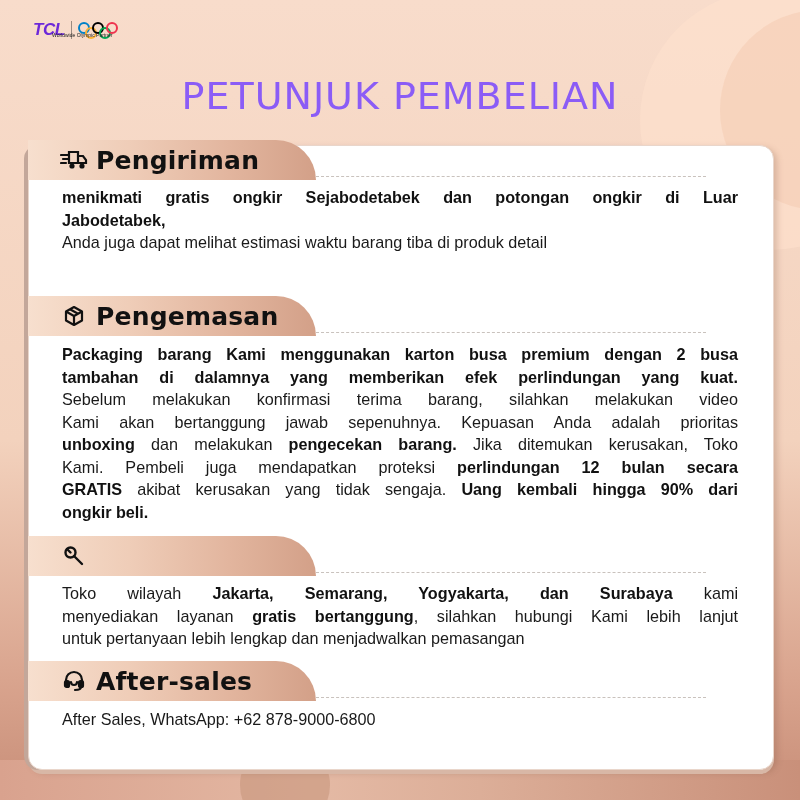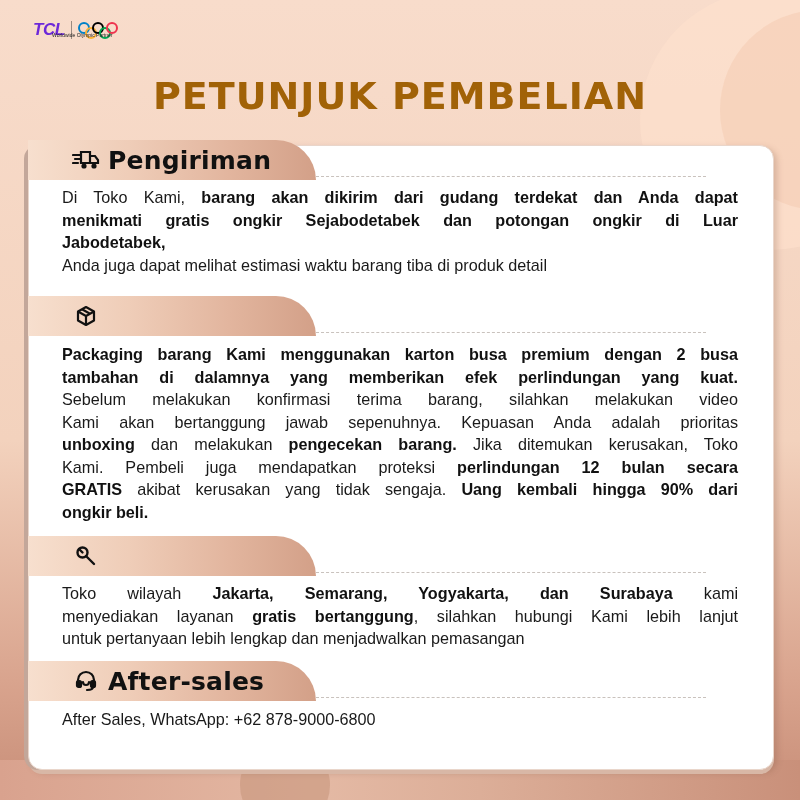--- a/index.html
+++ b/index.html
@@ -37,37 +37,37 @@
   .logo-sep { width: 1px; height: 18px; background: #9a8a80; margin: 0 6px; }
   .rings { display: flex; gap: 1px; position: relative; height: 18px; width: 46px; }
   .ring { position: absolute; width: 12px; height: 12px; border-radius: 50%; border: 2px solid; }
   .logo-caption {
     position: absolute; left: 52px; top: 32px; font-size: 5px; color: #222; white-space: nowrap;
     font-family: "Liberation Sans", sans-serif;
   }
 
   .page-title {
     position: absolute; left: 0; right: 0; top: 74px; text-align: center;
-    font-family: "DejaVu Sans", sans-serif; font-weight: 700; font-size: 38px;
-    letter-spacing: 1px; color: #a16207;
+    font-family: "DejaVu Sans", sans-serif; font-weight: 400; font-size: 38px;
+    letter-spacing: 1px; color: #8b5cf6;
   }
 
   
   .card {
     position: absolute; left: 28px; top: 145px; width: 746px; height: 625px;
     background: #ffffff; border-radius: 14px;
     box-shadow: -4px 0 0 #c3a79a, 0 4px 0 #d8b7a6, 3px 3px 6px rgba(120, 80, 60, 0.25);
     border: 1px solid #e9d6cb;
   }
 
   .section-header {
     position: absolute; left: 28px; height: 40px; width: 288px;
     border-radius: 0 40px 0 0;
     background: linear-gradient(90deg, #f7dfce 0%, #efcdb8 35%, #e2b59e 70%, #d3a088 100%);
-    display: flex; align-items: center; padding-left: 44px;
+    display: flex; align-items: center; padding-left: 32px;
   }
   .section-header .icon { width: 28px; height: 24px; display: flex; align-items: center; justify-content: center; margin-right: 8px; }
   .section-header .label { font-weight: 700; font-size: 25px; color: #111; letter-spacing: 0.2px; }
 
   .dash {
     position: absolute; left: 316px; width: 390px; height: 0;
     border-top: 1px dashed #c9c2bd;
   }
 
   .para {
@@ -114,35 +114,35 @@
           <path d="M18 7h5l3 4v3h-8"></path>
         </g>
         <circle cx="12" cy="17" r="2.6" fill="#111"></circle>
         <circle cx="22" cy="17" r="2.6" fill="#111"></circle>
       </svg>
   </span>
   <span class="label">Pengiriman</span>
 </div>
 <div class="dash" style="top:176px"></div>
 <div class="para" id="p0" style="top:186px">
-    <span class="line"><span>Di Toko Kami, </span><b>barang akan dikirim dari gudang terdekat dan Anda dapat</b></span>
     <span class="line"><b>menikmati gratis ongkir Sejabodetabek dan potongan ongkir di Luar</b></span>
     <span class="line last"><b>Jabodetabek,</b></span>
     <span class="line last"><span>Anda juga dapat melihat estimasi waktu barang tiba di produk detail</span></span>
   </div>
 
 <div class="section-header" style="top:296px">
   <span class="icon">
     <svg width="22" height="22" viewBox="0 0 22 22">
         <g fill="none" stroke="#111" stroke-width="2.2" stroke-linejoin="round">
           <path d="M11 2l8 4.5v9L11 20l-8-4.5v-9z"></path>
           <path d="M3 6.5l8 4.5 8-4.5M11 11v9M7 4.3l8 4.5"></path>
         </g>
       </svg>
   </span>
+  <span class="label">Pengemasan</span>
 </div>
 <div class="dash" style="top:332px"></div>
 <div class="para" id="p1" style="top:343px">
     <span class="line"><b>Packaging barang Kami menggunakan karton busa premium dengan 2 busa</b></span>
     <span class="line"><b>tambahan di dalamnya yang memberikan efek perlindungan yang kuat.</b></span>
     <span class="line"><span>Sebelum melakukan konfirmasi terima barang, silahkan melakukan video</span></span>
     <span class="line"><span>Kami akan bertanggung jawab sepenuhnya. Kepuasan Anda adalah prioritas</span></span>
     <span class="line"><b>unboxing</b><span> dan melakukan </span><b>pengecekan barang.</b><span> Jika ditemukan kerusakan, Toko</span></span>
     <span class="line"><span>Kami. Pembeli juga mendapatkan proteksi </span><b>perlindungan 12 bulan secara</b></span>
     <span class="line"><b>GRATIS</b><span> akibat kerusakan yang tidak sengaja. </span><b>Uang kembali hingga 90% dari</b></span>

